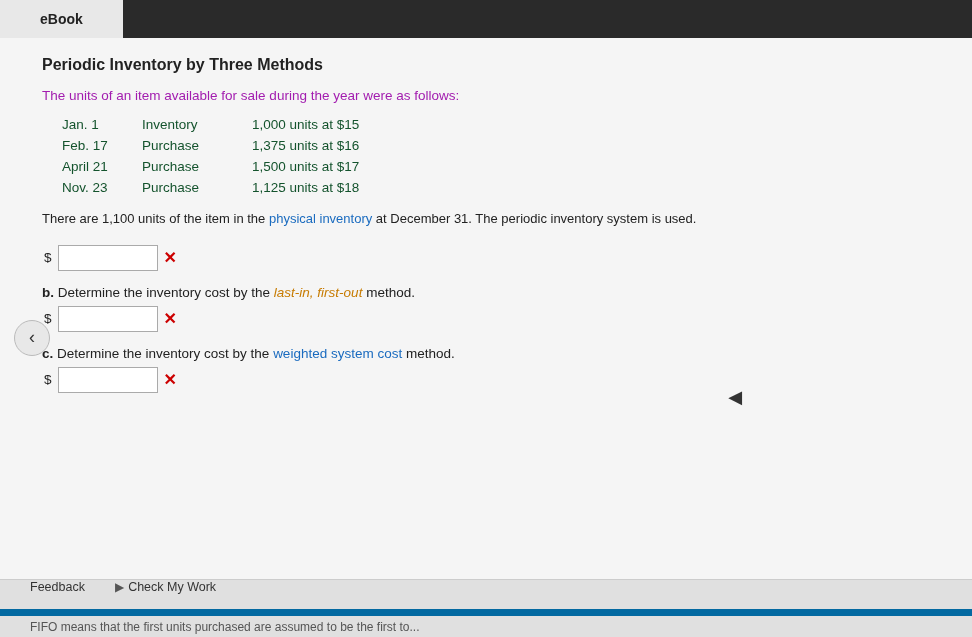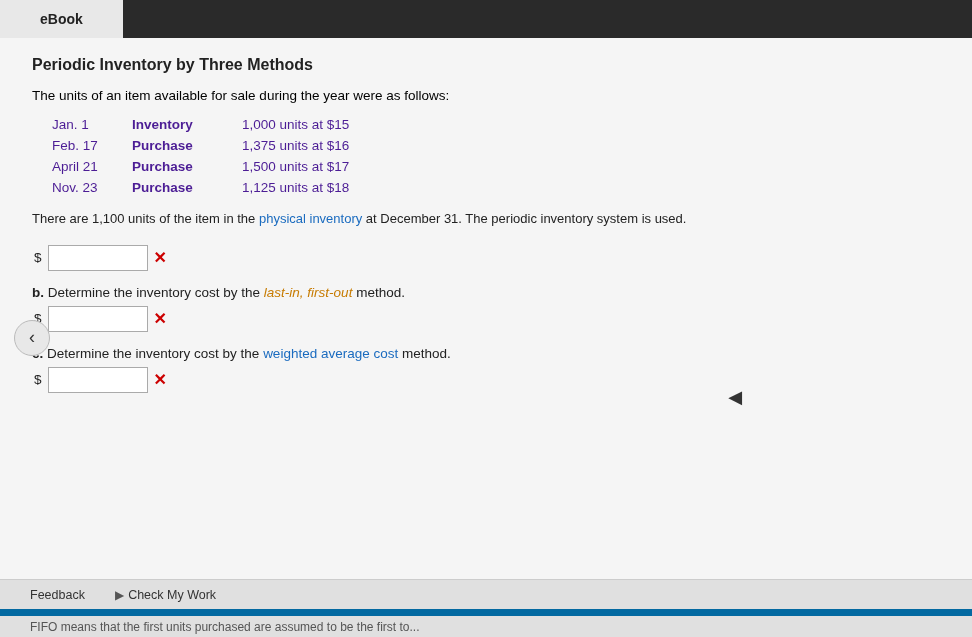--- a/index.html
+++ b/index.html
@@ -42,61 +42,61 @@
       flex: 1;
       text-align: center;
       color: #fff;
       font-size: 15px;
       font-weight: bold;
     }
     .main-content {
       background: #f5f5f5;
       flex: 1;
       margin: 0;
-      padding: 18px 30px 10px 32px;
+      padding: 18px 30px 10px 42px;
       overflow-y: auto;
       position: relative;
     }
     .left-accent {
       position: absolute;
       left: 0;
       top: 80px;
       width: 10px;
       height: 220px;
       background: #5b7bbf;
     }
     .page-title {
       font-size: 16px;
       font-weight: bold;
       color: #222;
       margin-bottom: 14px;
     }
     .intro-text {
       font-size: 13.5px;
-      color: #000000;
+      color: #a21caf;
       margin-bottom: 14px;
     }
     .inventory-table {
       margin-left: 20px;
       margin-bottom: 14px;
     }
     .inventory-row {
       display: flex;
       align-items: baseline;
       margin-bottom: 6px;
       font-size: 13.5px;
-      color: #4c1d95;
+      color: #14532d;
     }
     .col-date {
       width: 80px;
       font-weight: normal;
     }
     .col-type {
       width: 110px;
-      font-weight: bold;
+      font-weight: normal;
     }
     .col-details {
       font-weight: normal;
     }
     .summary-text {
       font-size: 13px;
       color: #222;
       margin-bottom: 16px;
       line-height: 1.5;
     }
@@ -134,21 +134,21 @@
     .x-icon {
       color: #cc0000;
       font-size: 16px;
       font-weight: bold;
       cursor: pointer;
     }
     .bottom-bar {
       background: #e0e0e0;
       height: 30px;
       display: flex;
-      align-items: center;
+      align-items: flex-start;
       padding: 0 30px;
       font-size: 12.5px;
       color: #333;
       border-top: 1px solid #ccc;
       gap: 30px;
     }
     .bottom-link {
       color: #333;
       cursor: pointer;
       font-size: 12.5px;
@@ -281,21 +281,21 @@
             <input class="answer-input" type="text" value="" placeholder="" style="">
             <span class="x-icon">✕</span>
           </div>
         </div>
 
         <div class="cursor-arrow">◀</div>
 
         <div class="question-block">
           <div class="question-label">
             <span class="letter">c.</span>
-            Determine the inventory cost by the <span class="highlight-blue">weighted average cost</span> method.
+            Determine the inventory cost by the <span class="highlight-blue">weighted system cost</span> method.
           </div>
           <div class="answer-row">
             <span class="dollar-sign">$</span>
             <input class="answer-input" type="text" value="" placeholder="" style="">
             <span class="x-icon">✕</span>
           </div>
         </div>
       </div>
     </div>
 

